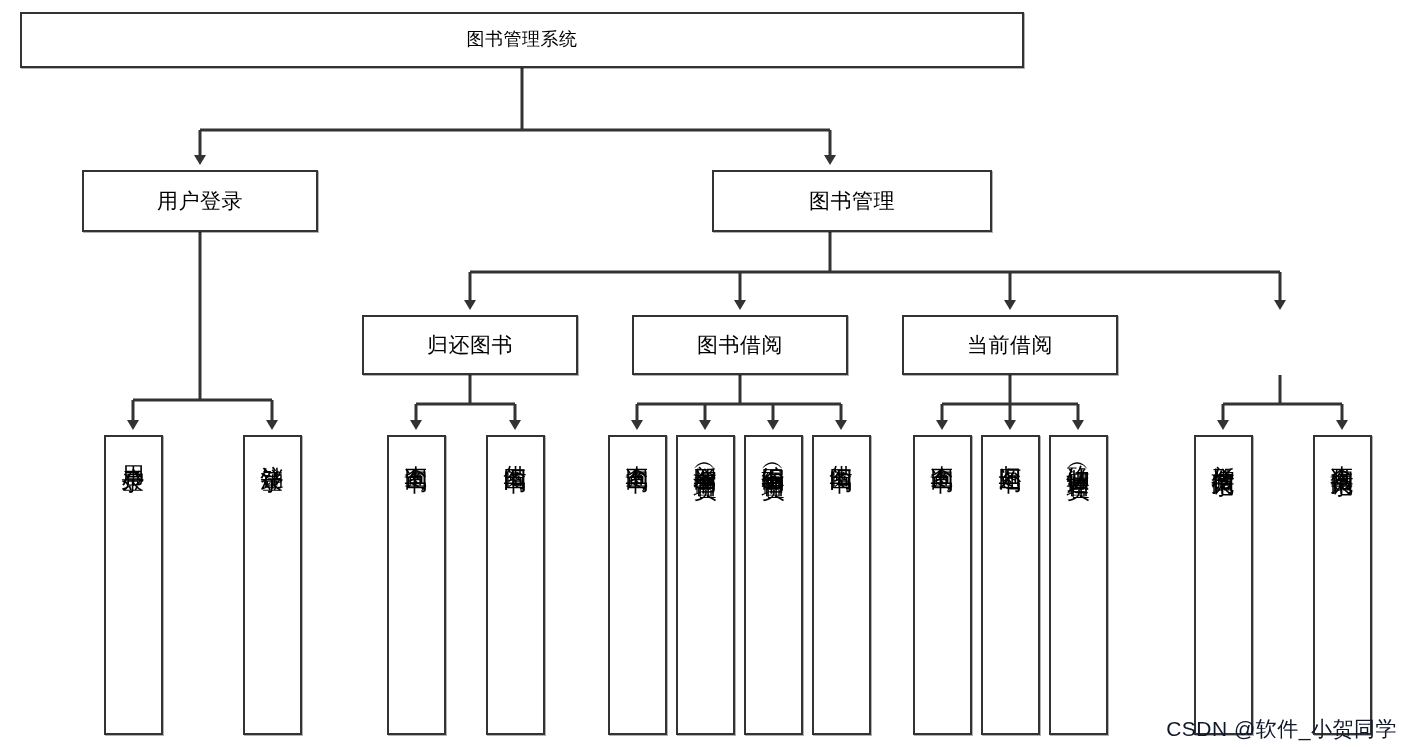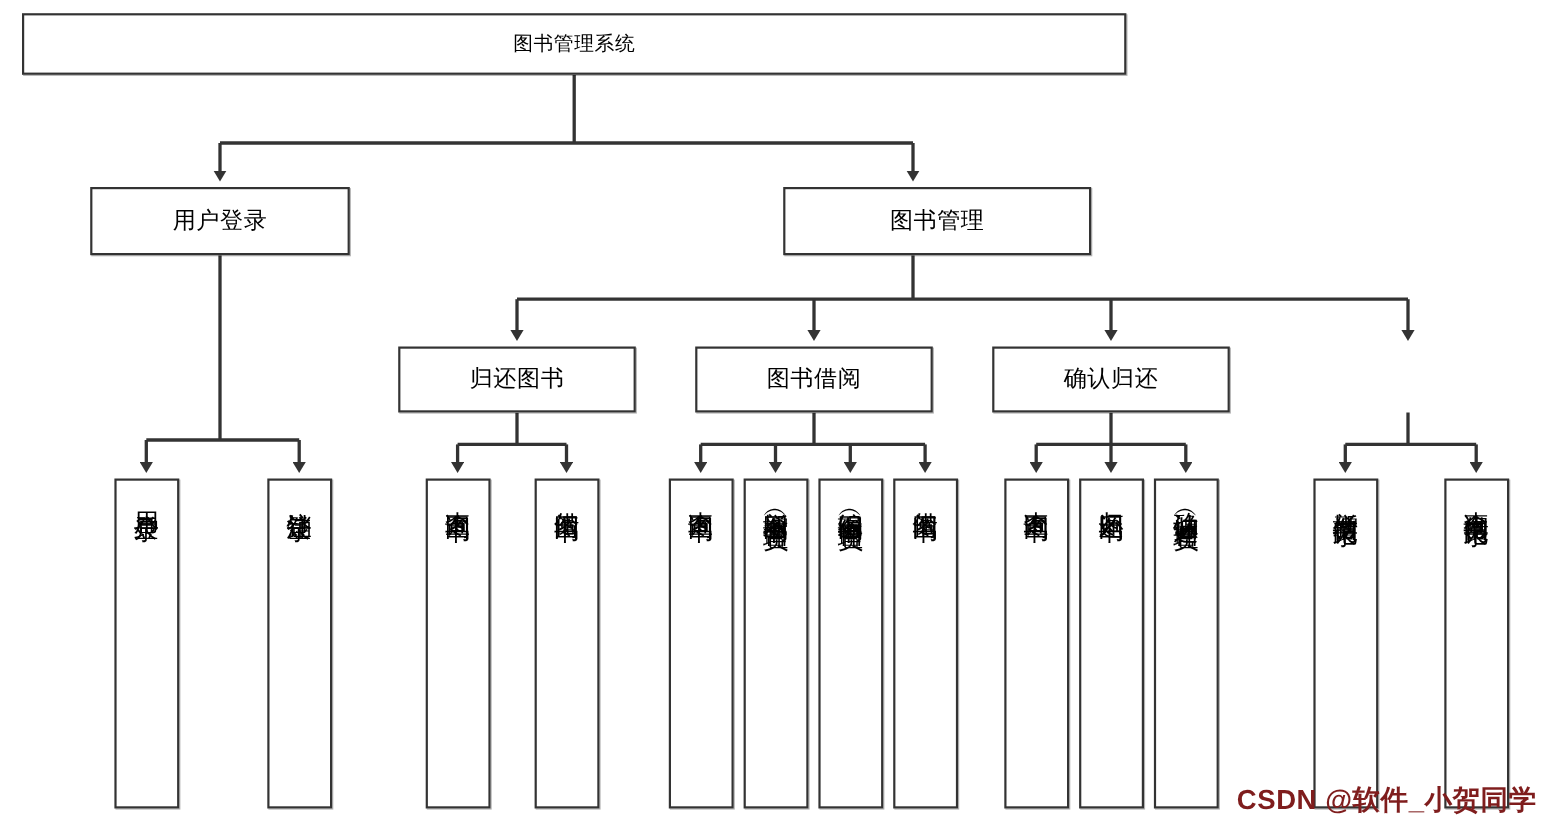--- a/index.html
+++ b/index.html
@@ -58,26 +58,25 @@
     letter-spacing: 2px;
     white-space: nowrap;
   }
   .node.root .label {
     font-size: 18px;
   }
   #watermark {
     position: absolute;
     right: 8px;
     bottom: 4px;
-    font-size: 25px;
-    color: #7f1d1d;
+    font-size: 21px;
+    color: #0f172a;
     letter-spacing: 0.5px;
     white-space: nowrap;
     user-select: none;
-    font-weight: bold;
   }
 </style>
 </head>
 <body>
 
 <div id="canvas">
 
   <svg class="wires" viewBox="0 0 1405 747" xmlns="http://www.w3.org/2000/svg">
     <defs>
       <marker id="arrow" markerWidth="10" markerHeight="12" refX="1" refY="6" orient="auto" markerUnits="userSpaceOnUse">
@@ -139,21 +138,21 @@
     <span class="label">图书管理</span>
   </div>
 
   <div class="node horiz" style="left:362px; top:315px; width:216px; height:60px;">
     <span class="label">归还图书</span>
   </div>
   <div class="node horiz" style="left:632px; top:315px; width:216px; height:60px;">
     <span class="label">图书借阅</span>
   </div>
   <div class="node horiz" style="left:902px; top:315px; width:216px; height:60px;">
-    <span class="label">确认归还</span>
+    <span class="label">当前借阅</span>
   </div>
 
   <div class="node vert" style="left:104px; top:435px; width:59px; height:300px;">
     <span class="label">用户登录</span>
   </div>
   <div class="node vert" style="left:243px; top:435px; width:59px; height:300px;">
     <span class="label">注销登录</span>
   </div>
   <div class="node vert" style="left:387px; top:435px; width:59px; height:300px;">
     <span class="label">查询图书</span>

